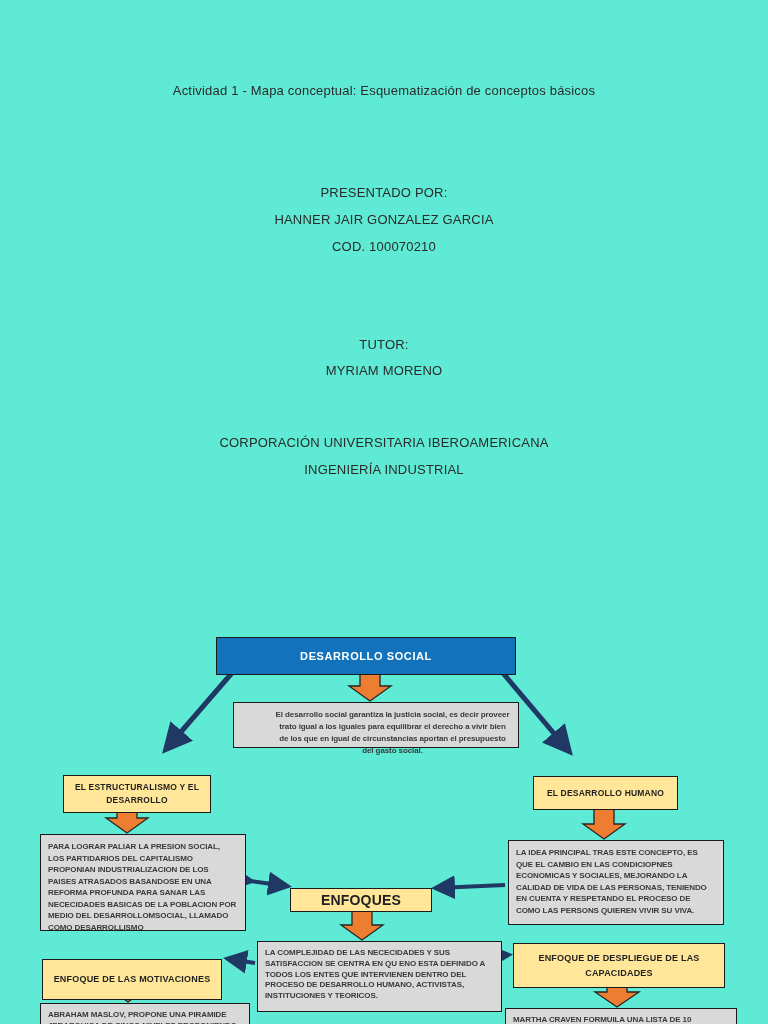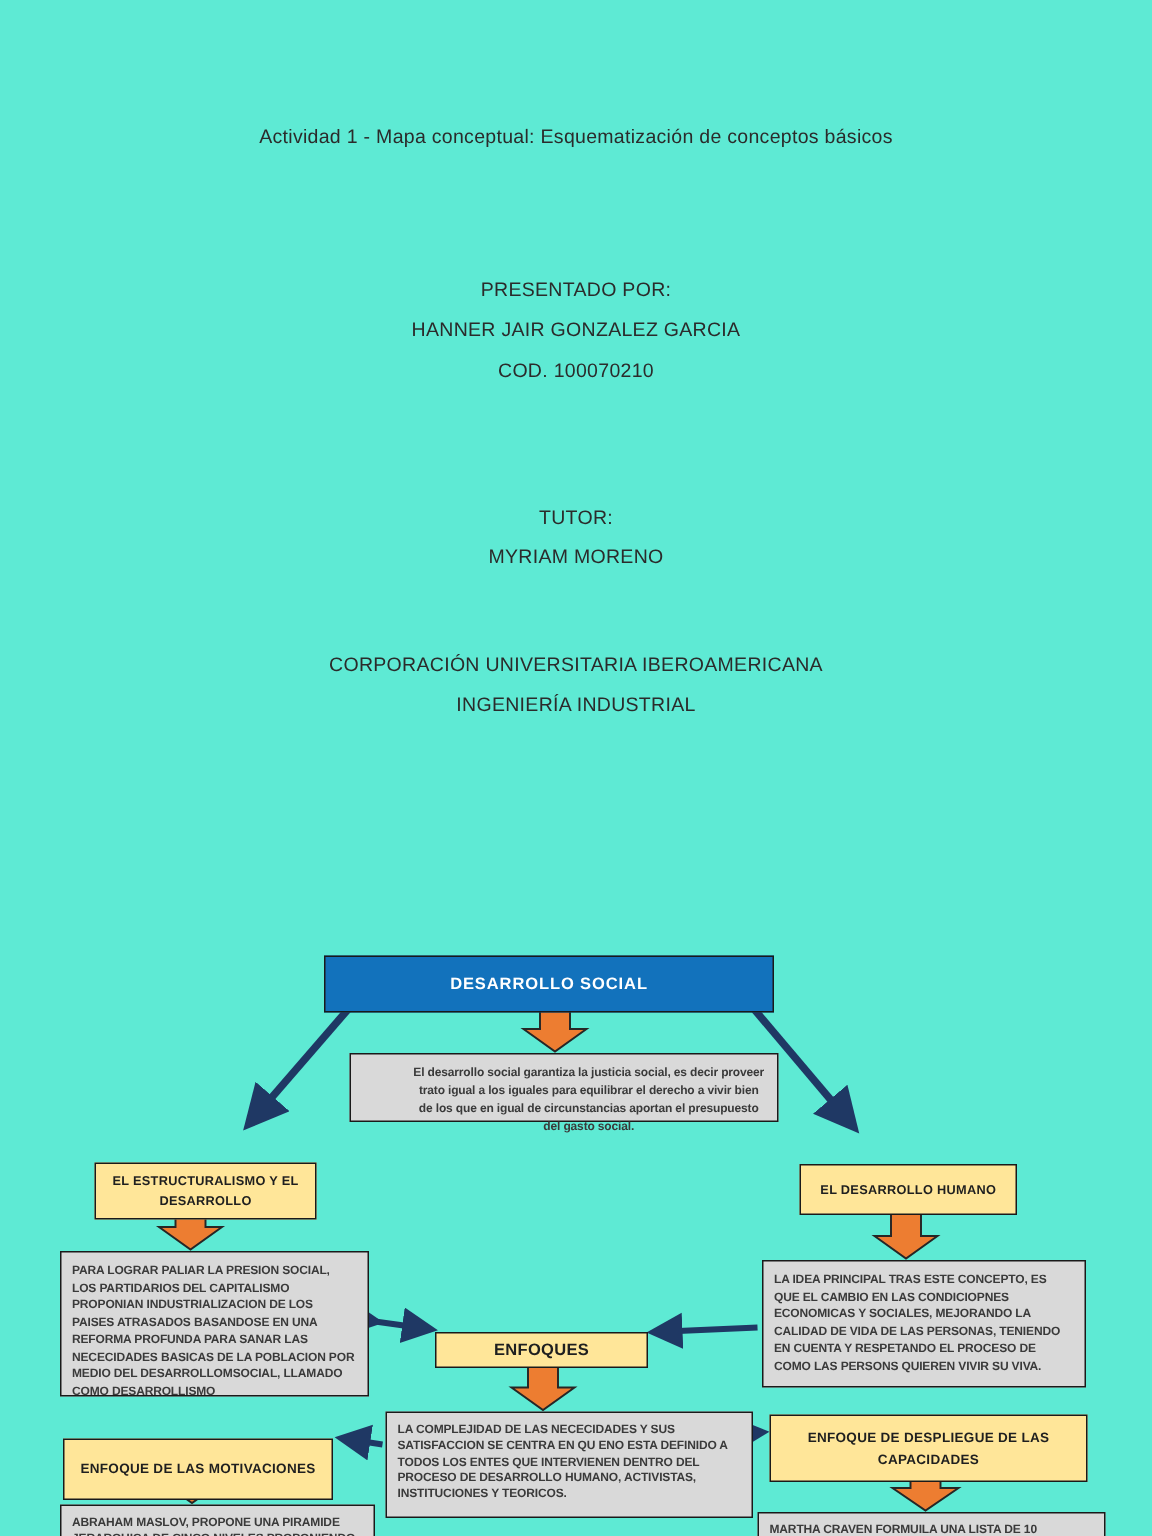--- a/index.html
+++ b/index.html
@@ -78,21 +78,21 @@
   <div class="desc desc-center" style="left:233px;top:702px;width:286px;height:46px">El desarrollo social garantiza la justicia social, es decir proveer trato igual a los iguales para equilibrar el derecho a vivir bien de los que en igual de circunstancias aportan el presupuesto del gasto social.</div>
 
   <div class="node node-concept" style="left:63px;top:763px;width:148px;height:38px">EL ESTRUCTURALISMO Y EL DESARROLLO</div>
 
   <div class="node node-concept" style="left:533px;top:764px;width:145px;height:34px">EL DESARROLLO HUMANO</div>
 
   <div class="desc" style="left:40px;top:834px;width:206px;height:97px">PARA LOGRAR PALIAR LA PRESION SOCIAL, LOS PARTIDARIOS DEL CAPITALISMO PROPONIAN INDUSTRIALIZACION DE LOS PAISES ATRASADOS BASANDOSE EN UNA REFORMA PROFUNDA PARA SANAR LAS NECECIDADES BASICAS DE LA POBLACION POR MEDIO DEL DESARROLLOMSOCIAL, LLAMADO COMO DESARROLLISMO</div>
 
   <div class="desc" style="left:508px;top:840px;width:216px;height:85px">LA IDEA PRINCIPAL TRAS ESTE CONCEPTO, ES QUE EL CAMBIO EN LAS CONDICIOPNES ECONOMICAS Y SOCIALES, MEJORANDO LA CALIDAD DE VIDA DE LAS PERSONAS, TENIENDO EN CUENTA Y RESPETANDO EL PROCESO DE COMO LAS PERSONS QUIEREN VIVIR SU VIVA.</div>
 
-  <div class="node node-concept" style="left:290px;top:876px;width:142px;height:24px;font-size:11px">ENFOQUES</div>
+  <div class="node node-concept" style="left:290px;top:876px;width:142px;height:24px;font-size:14px">ENFOQUES</div>
 
   <div class="desc" style="left:257px;top:941px;width:245px;height:71px;line-height:10.8px">LA COMPLEJIDAD DE LAS NECECIDADES Y SUS SATISFACCION SE CENTRA EN QU ENO ESTA DEFINIDO A TODOS LOS ENTES QUE INTERVIENEN DENTRO DEL PROCESO DE DESARROLLO HUMANO, ACTIVISTAS, INSTITUCIONES Y TEORICOS.</div>
 
   <div class="node node-concept" style="left:42px;top:947px;width:180px;height:41px;font-size:9px">ENFOQUE DE LAS MOTIVACIONES</div>
 
   <div class="node node-concept" style="left:513px;top:931px;width:212px;height:45px;font-size:9px;line-height:15px">ENFOQUE DE DESPLIEGUE DE LAS CAPACIDADES</div>
 
   <div class="desc" style="left:40px;top:1003px;width:210px;height:52px;line-height:10.5px">ABRAHAM MASLOV, PROPONE UNA PIRAMIDE JERARQUICA DE CINCO NIVELES PROPONIENDO LA</div>
 
   <div class="desc" style="left:505px;top:1008px;width:232px;height:40px;line-height:10.5px">MARTHA CRAVEN FORMUILA UNA LISTA DE 10</div>

